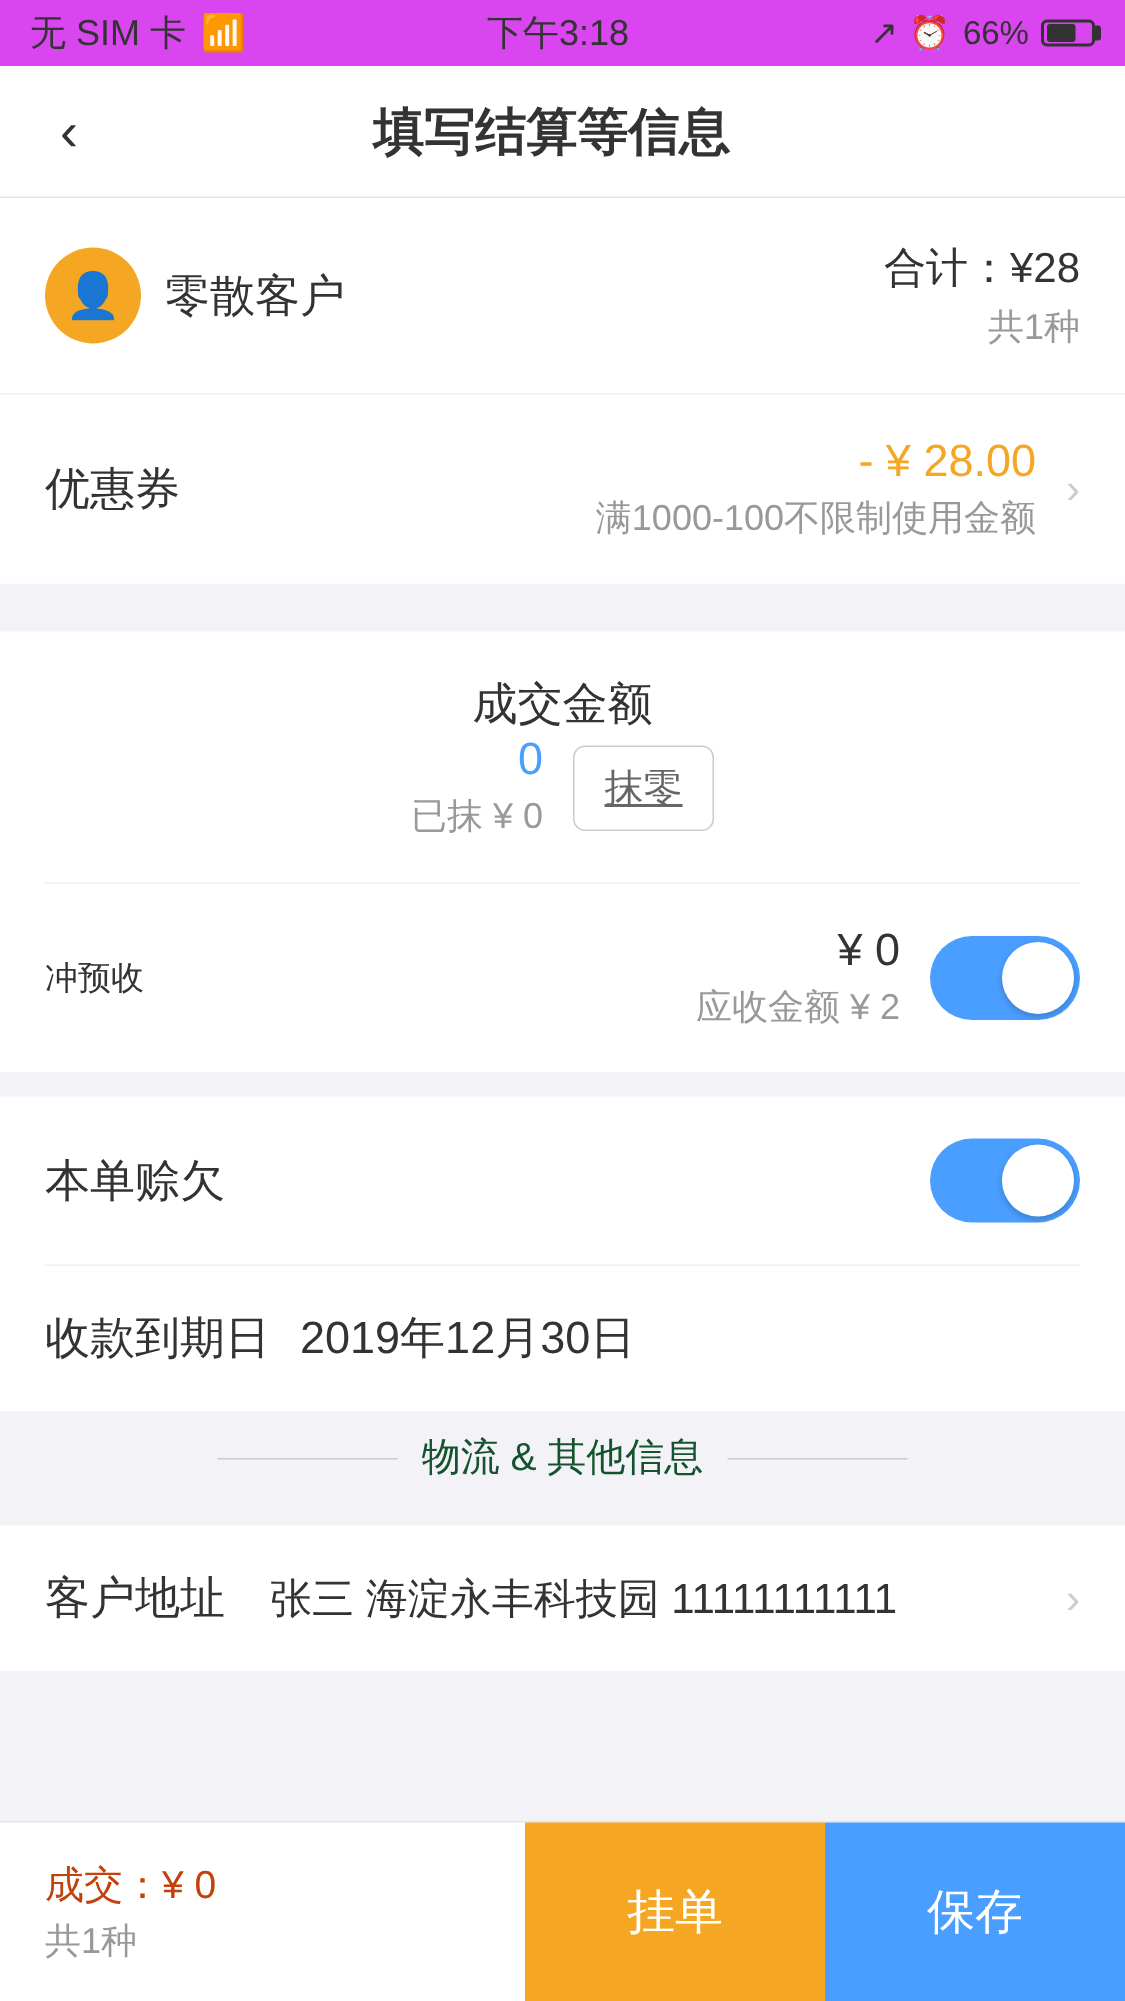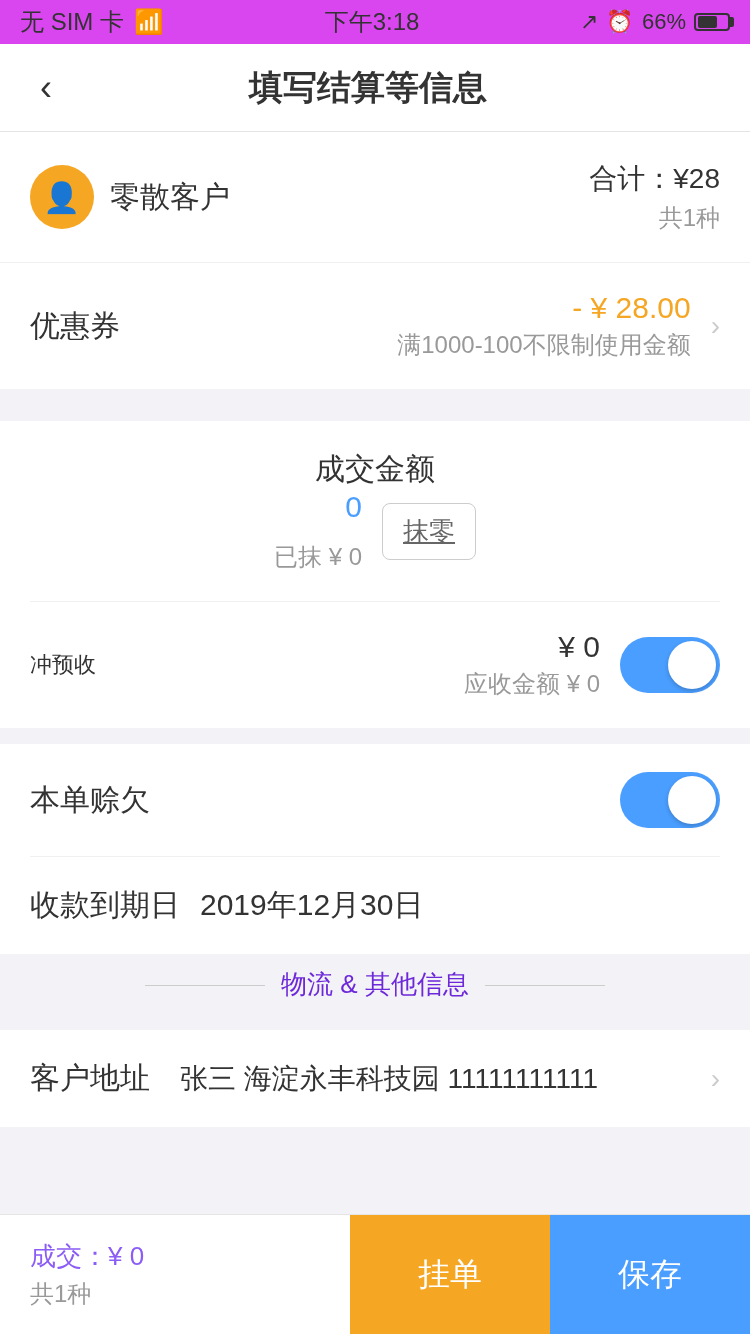--- a/index.html
+++ b/index.html
@@ -187,21 +187,21 @@
       text-align: right;
     }
     .amount-value {
       font-size: 30px;
       color: #4a9eff;
       font-weight: 500;
     }
     .amount-sub {
       font-size: 24px;
       color: #999;
-      margin-top: 17px;
+      margin-top: 4px;
     }
     .round-btn {
       border: 1px solid #ccc;
       border-radius: 8px;
       padding: 10px 20px;
       font-size: 26px;
       color: #666;
       background: #fff;
       cursor: pointer;
       text-decoration: underline;
@@ -294,21 +294,21 @@
     .logistics-divider {
       background: #f2f2f7;
       height: 60px;
       display: flex;
       align-items: center;
       justify-content: center;
       margin: 0;
     }
     .logistics-text {
       font-size: 26px;
-      color: #6d28d9;
+      color: #14532d;
       position: relative;
     }
     .logistics-text::before,
     .logistics-text::after {
       content: '';
       display: inline-block;
       width: 120px;
       height: 1px;
       background: #ccc;
       vertical-align: middle;
@@ -349,21 +349,21 @@
       display: flex;
       align-items: center;
       border-top: 1px solid #e5e5e5;
     }
     .bottom-left {
       flex: 1;
       padding: 0 30px;
     }
     .bottom-transaction {
       font-size: 26px;
-      color: #8b5cf6;
+      color: #c2410c;
     }
     .bottom-count {
       font-size: 24px;
       color: #999;
       margin-top: 4px;
     }
     .bottom-btn-pending {
       width: 200px;
       height: 120px;
       background: #f5a623;
@@ -453,21 +453,21 @@
         </div>
         <button class="round-btn">抹零</button>
       </div>
     </div>
 
     <div class="prepaid-row">
       <span class="prepaid-label">冲预收</span>
       <div class="prepaid-right">
         <div class="prepaid-value-group">
           <div class="prepaid-value">¥ 0</div>
-          <div class="prepaid-sub">应收金额 ¥ 0</div>
+          <div class="prepaid-sub">应收金额 ¥ 2</div>
         </div>
         <div class="toggle">
           <div class="toggle-knob"></div>
         </div>
       </div>
     </div>
   </div>
 
   <div class="section-gray"></div>
 

